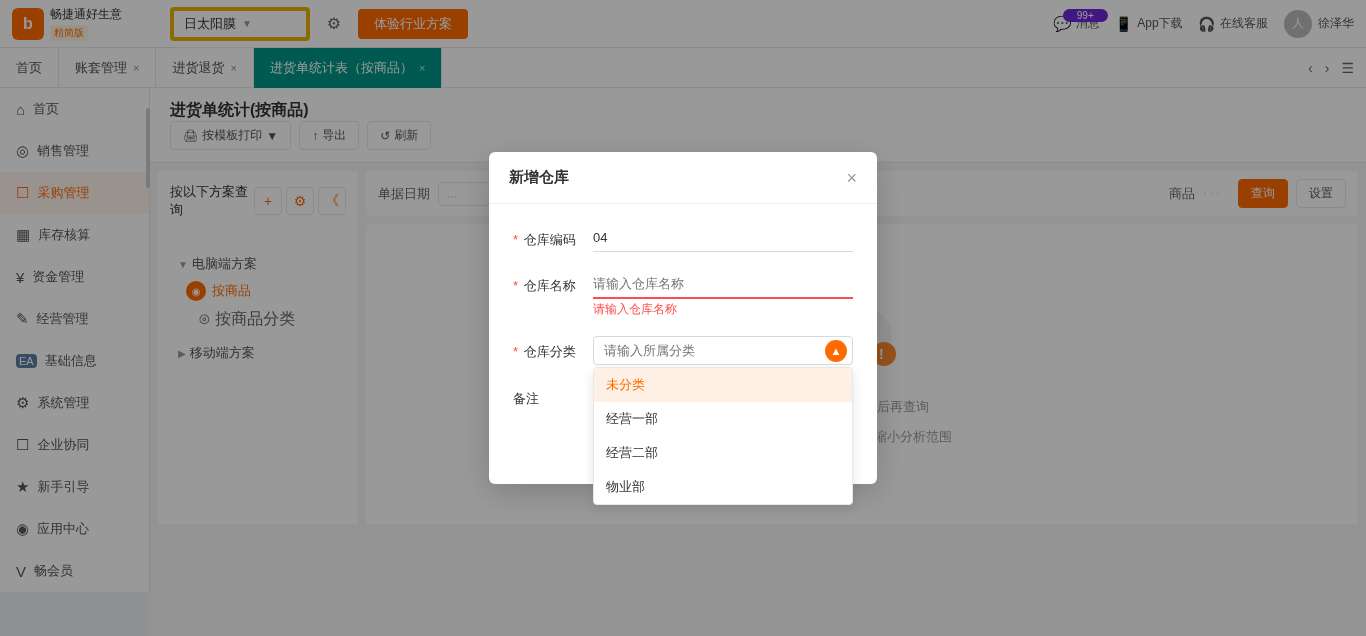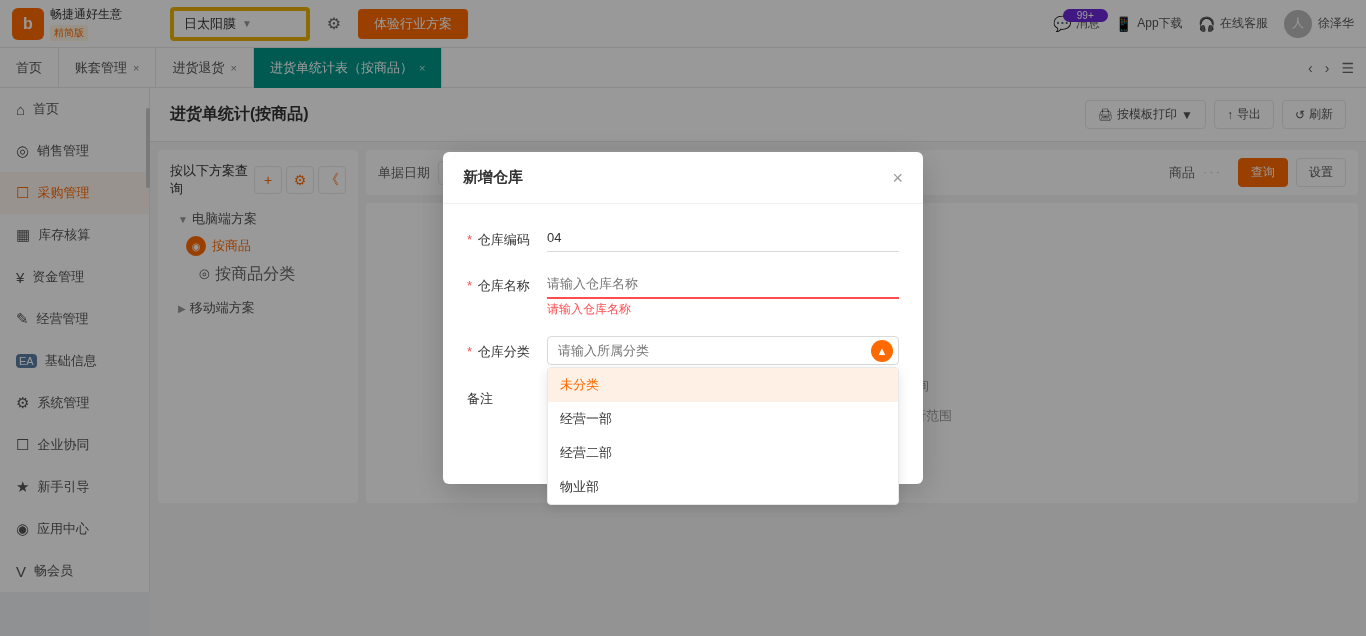--- a/index.html
+++ b/index.html
@@ -100,22 +100,23 @@
       padding: 12px 16px; cursor: pointer; color: #555; font-size: 13px;
     }
     .sidebar-item.active { background: #fff5f0; color: #ff6a00; font-weight: 500; }
     .sidebar-item .si-icon { font-size: 15px; }
 
     
     .content { flex: 1; display: flex; flex-direction: column; overflow: hidden; background: #f5f5f5; }
 
     .page-header {
       background: #fff; padding: 12px 20px;
-      display: flex; align-items: center; justify-content: space-between;
+      display: flex; align-items: flex-start; justify-content: space-between;
       border-bottom: 1px solid #e8e8e8;
+      flex-direction: column;
     }
     .page-title { font-size: 16px; font-weight: 600; color: #333; }
     .action-btn {
       display: flex; align-items: center; gap: 4px;
       padding: 5px 12px; border: 1px solid #e8e8e8; border-radius: 4px;
       background: #fff; cursor: pointer; font-size: 12px; color: #555;
     }
     .action-btn.primary { background: #ff6a00; color: #fff; border-color: #ff6a00; }
     .icon-btn { width: 28px; height: 28px; border: 1px solid #e8e8e8; border-radius: 4px; background: #fff; cursor: pointer; display: flex; align-items: center; justify-content: center; color: #ff6a00; font-size: 14px; }
 
@@ -135,21 +136,21 @@
 
     
     .overlay {
       position: fixed; top: 0; left: 0; width: 1366px; height: 636px;
       background: rgba(0,0,0,0.4); z-index: 100;
       display: flex; align-items: center; justify-content: center;
     }
 
     
     .modal {
-      background: #fff; border-radius: 6px; width: 480px;
+      background: #fff; border-radius: 6px; width: 388px;
       box-shadow: 0 8px 32px rgba(0,0,0,0.18); position: relative;
     }
     .modal-header {
       padding: 16px 20px; border-bottom: 1px solid #f0f0f0;
       display: flex; align-items: center; justify-content: space-between;
     }
     .modal-title { font-size: 15px; font-weight: 600; color: #333; }
     .modal-close { border: none; background: none; cursor: pointer; font-size: 18px; color: #999; line-height: 1; }
     .modal-body { padding: 20px 24px; }
 
@@ -367,21 +368,21 @@
         <button class="action-btn">
           <span>↺</span>
           <span>刷新</span>
         </button>
       </div>
     </div>
 
     <div style="display:flex;margin:8px;gap:8px;">
 
       <div style="background:#fff;border-radius:4px;padding:12px;width:200px;flex-shrink:0;">
-        <div style="display:flex;align-items:center;justify-content:space-between;margin-bottom:0;gap:6px;">
+        <div style="display:flex;align-items:center;justify-content:space-between;margin-bottom:24px;gap:6px;">
           <span style="font-size:13px;color:#333;font-weight:500;">按以下方案查询</span>
           <div style="display:flex;gap:4px;">
             <button class="icon-btn">+</button>
             <button class="icon-btn">⚙</button>
             <button class="icon-btn">《</button>
           </div>
         </div>
 
         <div class="scheme-tree">
           <div class="tree-header">

